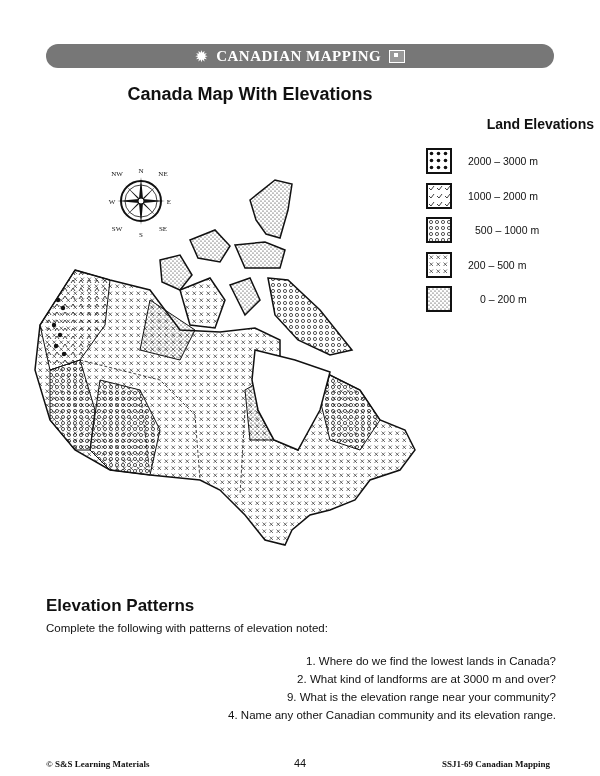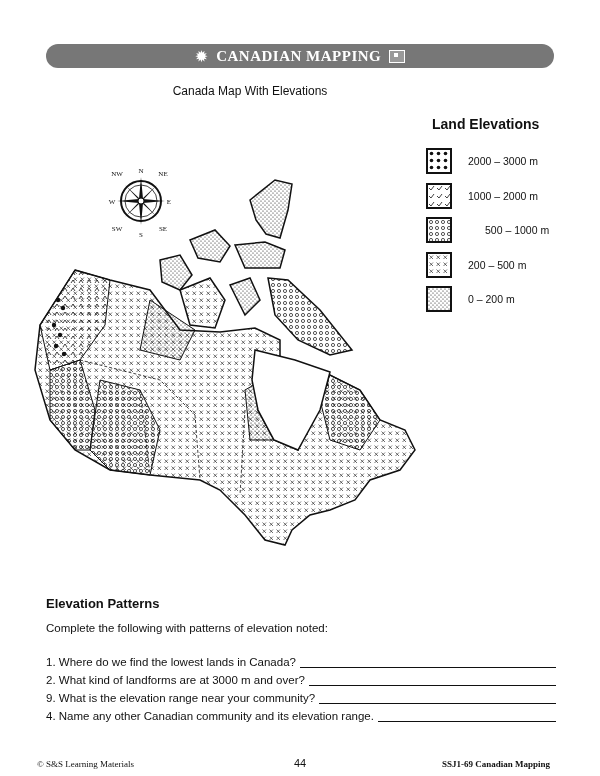--- a/index.html
+++ b/index.html
@@ -2,34 +2,34 @@
 <html><head>
 <meta charset="utf-8">
 <style>
   html, body { margin:0; padding:0; background:#fff; }
   body { width:600px; height:776px; position:relative; overflow:hidden; font-family:"Liberation Sans", sans-serif; color:#111; }
   .banner { position:absolute; left:46px; top:44px; width:508px; height:24px; border-radius:12px; background:#777; display:flex; align-items:center; justify-content:center; gap:8px; }
   .banner-title { font-family:"Liberation Serif", serif; font-weight:bold; font-size:15px; color:#fff; letter-spacing:0.5px; }
   .banner-leaf { color:#fff; font-size:16px; }
   .banner-flag { width:14px; height:11px; border:1.5px solid #fff; background:#999; position:relative; }
   .banner-flag::after { content:""; position:absolute; left:4px; top:2px; width:4px; height:4px; background:#fff; }
-  .title { position:absolute; left:0; width:500px; top:84px; text-align:center; font-weight:normal; font-size:12px; }
-  .legend { position:absolute; left:424px; top:116px; width:170px; }
+  .title { position:absolute; left:0; width:500px; top:84px; text-align:center; font-weight:bold; font-size:18px; }
+  .legend { position:absolute; left:424px; top:116px; width:170px;text-align:right; }
   .legend-title { font-weight:bold; font-size:14px; margin-left:8px; margin-bottom:12px; }
   .legend-item { display:flex; align-items:center; height:34.5px; }
   .swatch { width:22px; height:22px; border:2.5px solid #111; margin-left:2px; margin-right:16px; }
   .legend-label { font-size:10.5px; }
   .compass { position:absolute; left:103px; top:163px; width:76px; height:76px; }
   .map { position:absolute; left:30px; top:150px; width:470px; height:440px; }
-  .section-title { position:absolute; left:46px; top:596px; font-weight:bold; font-size:13px; }
+  .section-title { position:absolute; left:46px; top:596px; font-weight:bold; font-size:17px; }
   .instructions { position:absolute; left:46px; top:622px; font-size:11.5px; }
-  .q { position:absolute; left:46px; font-size:11.5px; display:flex; align-items:flex-end; width:510px; }
+  .q { position:absolute; left:46px; font-size:11.5px; display:flex; align-items:flex-end; width:510px;flex-direction:column; }
   .q .line { flex:1; border-bottom:1px solid #111; margin-left:4px; height:12px; }
   .footer { position:absolute; top:759px; font-family:"Liberation Serif", serif; font-size:9px; }
-  .footer-left { left:37px; font-weight:normal; }
+  .footer-left { left:46px; font-weight:bold; }
   .footer-center { left:0; width:600px; text-align:center; font-family:"Liberation Sans", sans-serif; font-size:11px; top:757px; }
   .footer-right { right:50px; font-weight:bold; }
 </style>
 </head>
 <body>
 
 <svg width="0" height="0" style="position:absolute">
   <defs>
     <pattern id="p-caret" width="8" height="8" patternUnits="userSpaceOnUse">
         <path d="M1 5 L3 2 L5 5" fill="none" stroke="#111" stroke-width="0.8"></path>
@@ -98,33 +98,33 @@
   <div class="legend-item">
     <svg class="swatch">
         <rect width="22" height="22" fill="url(#p-check)"></rect>
       </svg>
     <span class="legend-label">1000 – 2000 m</span>
   </div>
   <div class="legend-item">
     <svg class="swatch">
         <rect width="22" height="22" fill="url(#p-circles)"></rect>
       </svg>
-    <span class="legend-label" style="margin-left:17px">500 – 1000 m</span>
+    <span class="legend-label" style="margin-left:7px">500 – 1000 m</span>
   </div>
   <div class="legend-item">
     <svg class="swatch">
         <rect width="22" height="22" fill="url(#p-cross)"></rect>
       </svg>
     <span class="legend-label" style="margin-left:0">200 – 500 m</span>
   </div>
   <div class="legend-item">
     <svg class="swatch">
         <rect width="22" height="22" fill="url(#p-fdots)"></rect>
       </svg>
-    <span class="legend-label" style="">0 – 200 m</span>
+    <span class="legend-label" style="margin-left:12px">0 – 200 m</span>
   </div>
 </div>
 
 <svg class="map" viewBox="0 0 470 440">
   <g stroke="#111" stroke-width="1.5">
 
     <path d="M220 50 L245 30 L262 34 L258 60 L250 88 L236 84 L226 70 Z" fill="url(#p-fdots)"></path>
     <path d="M160 90 L185 80 L200 96 L190 112 L168 108 Z" fill="url(#p-fdots)"></path>
     <path d="M205 95 L235 92 L255 100 L250 118 L215 118 Z" fill="url(#p-fdots)"></path>
     <path d="M130 110 L150 105 L162 125 L150 140 L132 132 Z" fill="url(#p-fdots)"></path>

